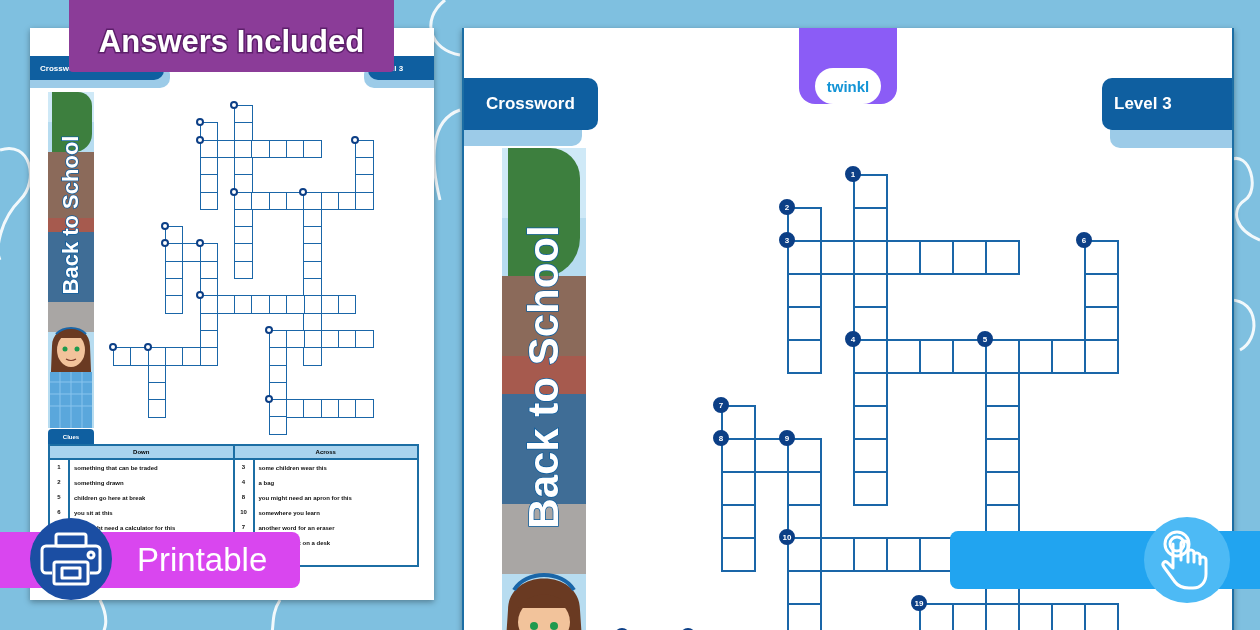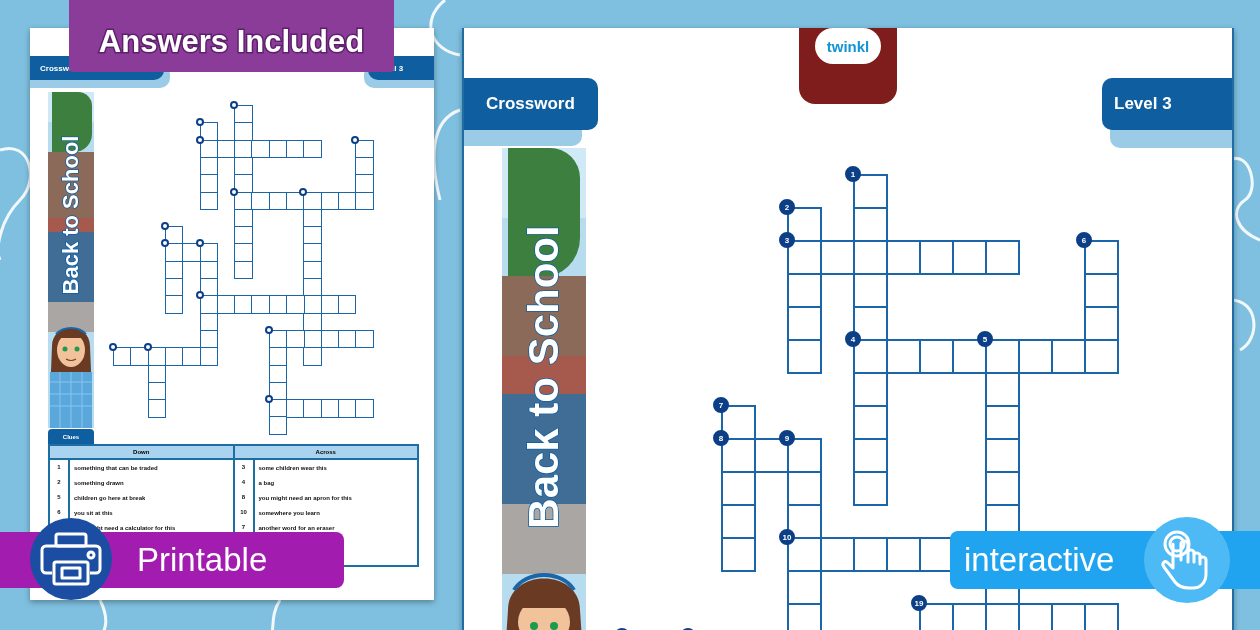--- a/index.html
+++ b/index.html
@@ -18,36 +18,36 @@
   .strip .brick{position:absolute;left:0;right:0;background:#8b6a5a;}
   .strip .trim{position:absolute;left:0;right:0;background:#a65a4e;}
   .strip .window{position:absolute;left:0;right:0;background:#3f6d96;}
   .strip .wall{position:absolute;left:0;right:0;background:#a9a6a4;}
   .strip-title{position:absolute;left:50%;color:#fff;font-weight:bold;white-space:nowrap;transform-origin:center center;-webkit-text-stroke:1.5px #0f5fa0;paint-order:stroke fill;}
   .girl{position:absolute;left:0;right:0;}
   .cell{position:absolute;box-sizing:border-box;border:2px solid #1a66a8;background:#fff;}
   .cell.sm{border-width:1.2px;}
   .num{position:absolute;border-radius:50%;background:#0c3f86;color:#fff;font-weight:bold;display:flex;align-items:center;justify-content:center;box-sizing:border-box;border:2px solid #0c3f86;z-index:3;}
   .num.sm{background:#fff;color:#0c3f86;border-width:2px;}
-  .twinkl{position:absolute;left:335px;top:0;width:98px;height:76px;background:#7f1d1d;border-radius:0 0 16px 16px;display:flex;align-items:flex-start;justify-content:center;}
+  .twinkl{position:absolute;left:335px;top:0;width:98px;height:76px;background:#8b5cf6;border-radius:0 0 16px 16px;display:flex;align-items:flex-end;justify-content:center;}
   .cloud{width:66px;height:36px;background:#fff;border-radius:20px;display:flex;align-items:center;justify-content:center;color:#1394d6;font-weight:bold;font-size:15px;}
   .clue-table{position:absolute;left:18px;top:416px;width:367px;border:2px solid #1c6ea4;font-size:6px;}
   .clue-head{display:flex;background:#a9d3ee;border-bottom:2px solid #1c6ea4;height:12px;font-weight:bold;}
   .clue-head div{flex:1;text-align:center;line-height:12px;}
   .clue-head div:first-child{border-right:2px solid #1c6ea4;}
   .clue-body{display:flex;}
   .clue-col{flex:1;}
   .clue-col:first-child{border-right:2px solid #1c6ea4;}
   .clue-row{display:flex;height:15px;align-items:center;font-weight:bold;color:#111;}
   .clue-row .n{width:18px;text-align:center;border-right:2px solid #1c6ea4;height:15px;line-height:15px;}
   .clue-row .t{padding-left:4px;white-space:nowrap;overflow:hidden;}
   .clues-tab{position:absolute;left:18px;top:401px;width:46px;height:15px;background:#0f5fa0;color:#fff;font-size:6px;font-weight:bold;display:flex;align-items:center;justify-content:center;border-radius:4px 4px 0 0;}
   .badge-answers{position:absolute;left:69px;top:0;width:325px;height:72px;background:#8b3c98;border-radius:0 0 4px 4px;display:flex;align-items:flex-end;justify-content:center;padding-bottom:12px;box-sizing:border-box;z-index:10;}
   .badge-answers span{color:#fff;font-weight:bold;font-size:31px;-webkit-text-stroke:3px #5d1f6b;paint-order:stroke fill;}
-  .badge-print{position:absolute;left:0;top:532px;width:344px;height:56px;background:#a21caf;border-radius:0 8px 8px 0;z-index:10;}
+  .badge-print{position:absolute;left:0;top:532px;width:300px;height:56px;background:#d946ef;border-radius:0 8px 8px 0;z-index:10;}
   .badge-print .circ{position:absolute;left:30px;top:-14px;width:82px;height:82px;border-radius:50%;background:#1b4ea3;display:flex;align-items:center;justify-content:center;}
   .badge-print .label{position:absolute;left:137px;top:0;height:56px;line-height:56px;color:#fff;font-size:33px;}
   .badge-inter{position:absolute;left:950px;top:531px;width:310px;height:58px;background:#21a4f0;border-radius:8px 0 0 8px;z-index:10;}
   .badge-inter .label{position:absolute;left:14px;top:0;height:58px;line-height:58px;color:#fff;font-size:33px;}
   .badge-inter .circ{position:absolute;left:194px;top:-14px;width:86px;height:86px;border-radius:50%;background:#4dbaf5;display:flex;align-items:center;justify-content:center;}
 </style>
 </head>
 <body>
 
 <svg class="bg-squiggle" viewBox="0 0 1260 630">
@@ -392,21 +392,20 @@
         <rect x="14" y="31" width="34" height="22" rx="2"></rect>
         <rect x="22" y="37" width="18" height="10"></rect>
         <circle cx="51" cy="24" r="3"></circle>
       </g>
     </svg>
   </div>
   <div class="label">Printable</div>
 </div>
 
 <div class="badge-inter">
-  <div class="label">interactive</div>
   <div class="circ">
     <svg width="56" height="60" viewBox="0 0 56 60">
       <g fill="none" stroke="#fff" stroke-width="3" stroke-linecap="round" stroke-linejoin="round">
         <circle cx="18" cy="14" r="7"></circle>
         <circle cx="18" cy="14" r="12"></circle>
         <path d="M14 14 V38 L9 33 C6 30 2 33 5 37 L16 52 C19 56 23 58 30 58 H34 C42 58 47 52 47 44 V30 C47 27 43 26 41 28 V26 C41 23 37 22 35 24 V23 C35 20 31 19 29 21 V14 C29 10 22 10 22 14 V30"></path>
         <path d="M29 21 V32 M35 24 V32 M41 28 V34"></path>
       </g>
     </svg>
   </div>

